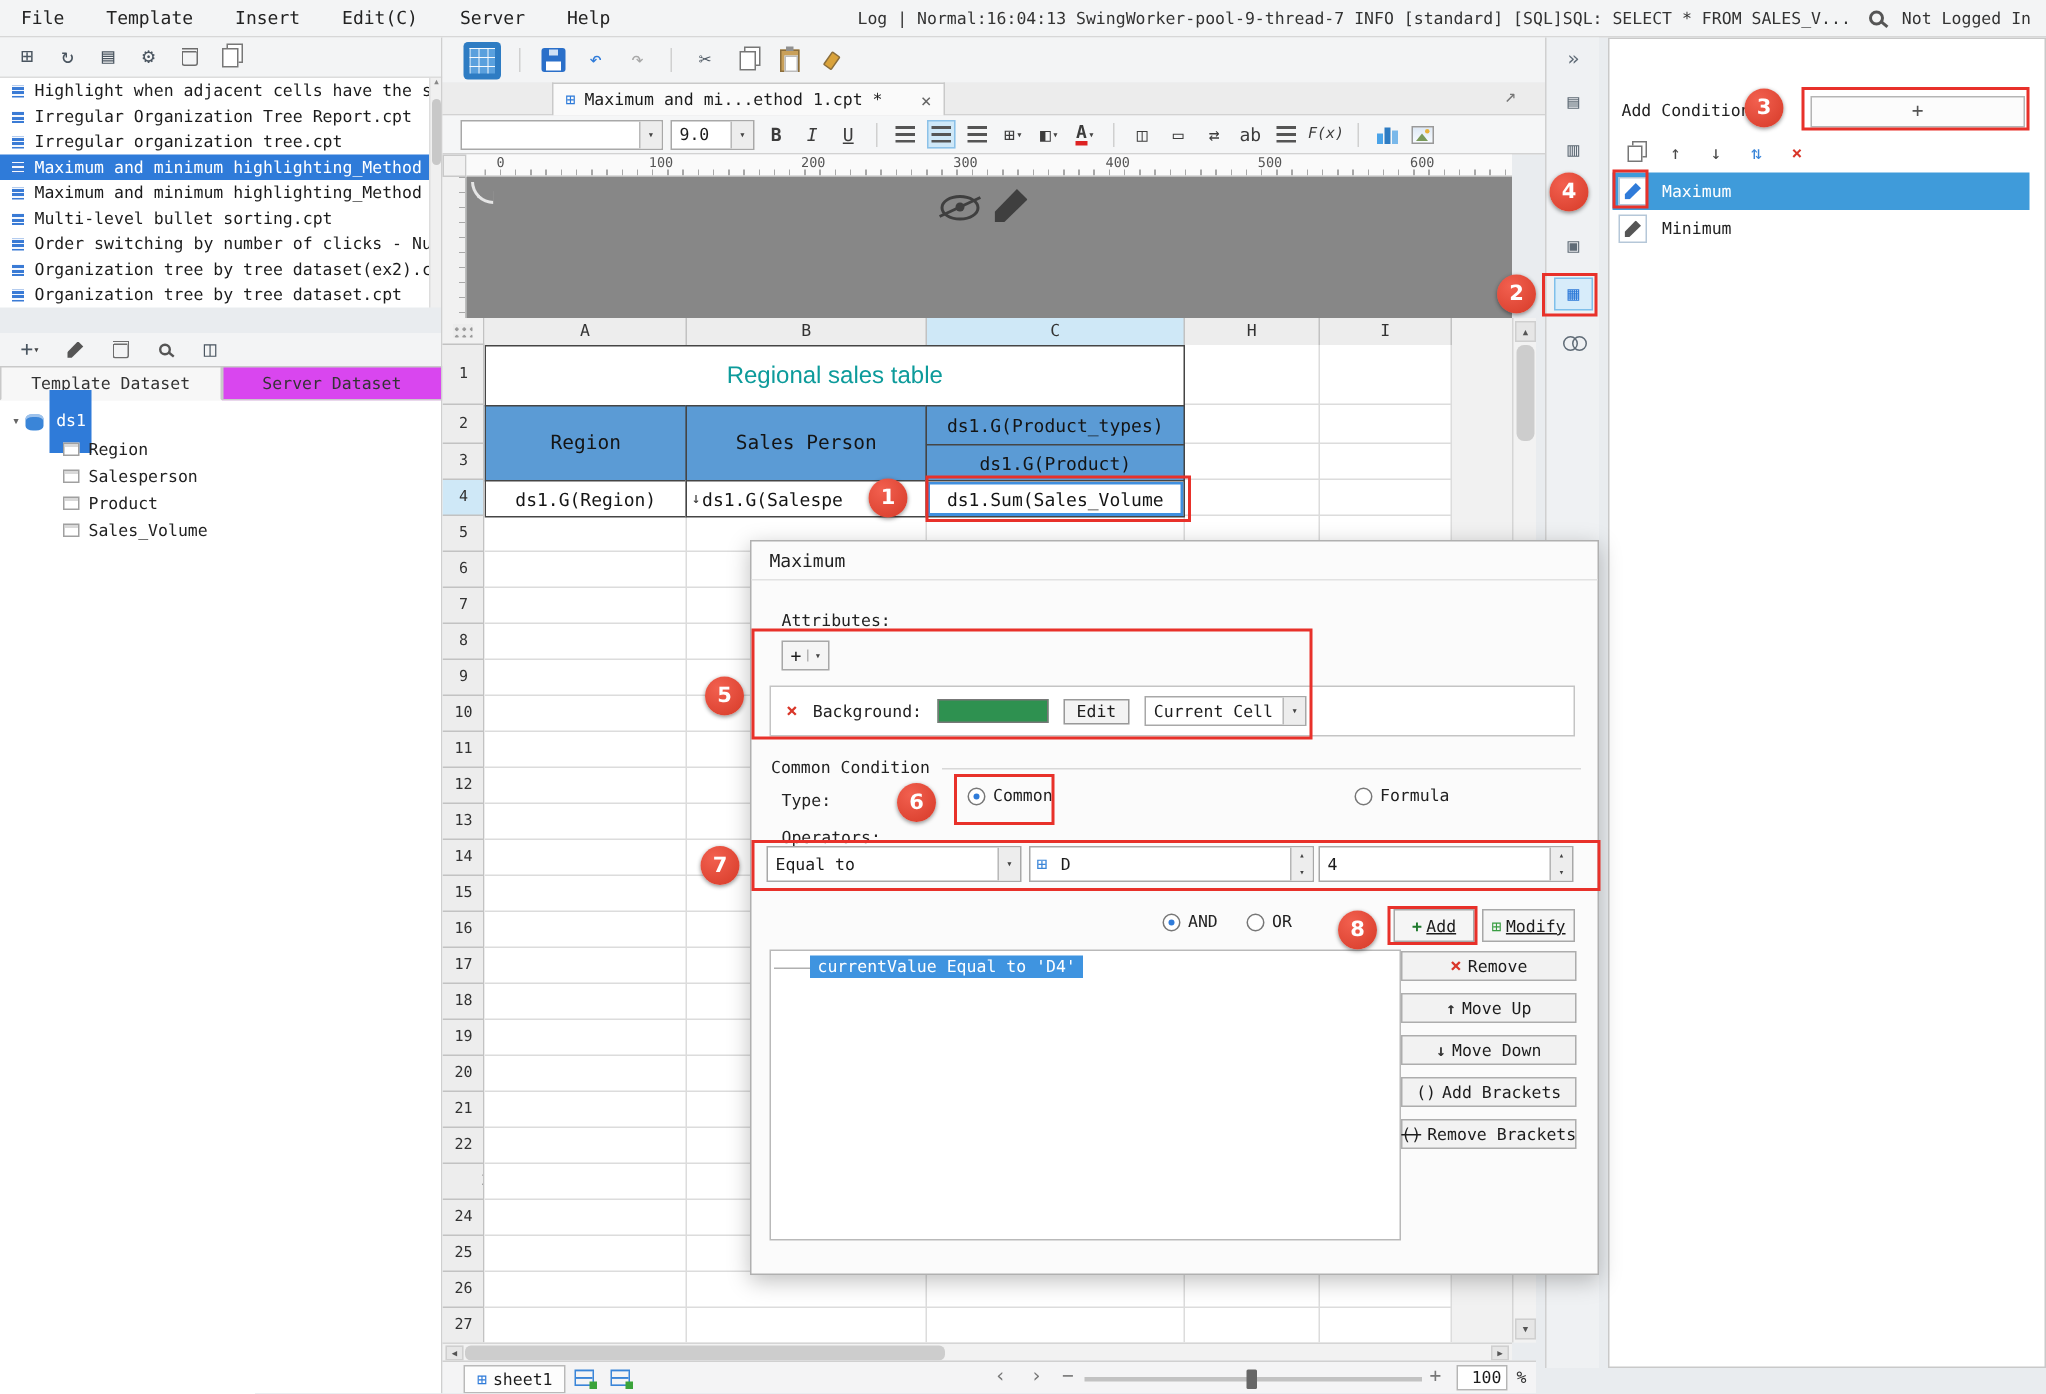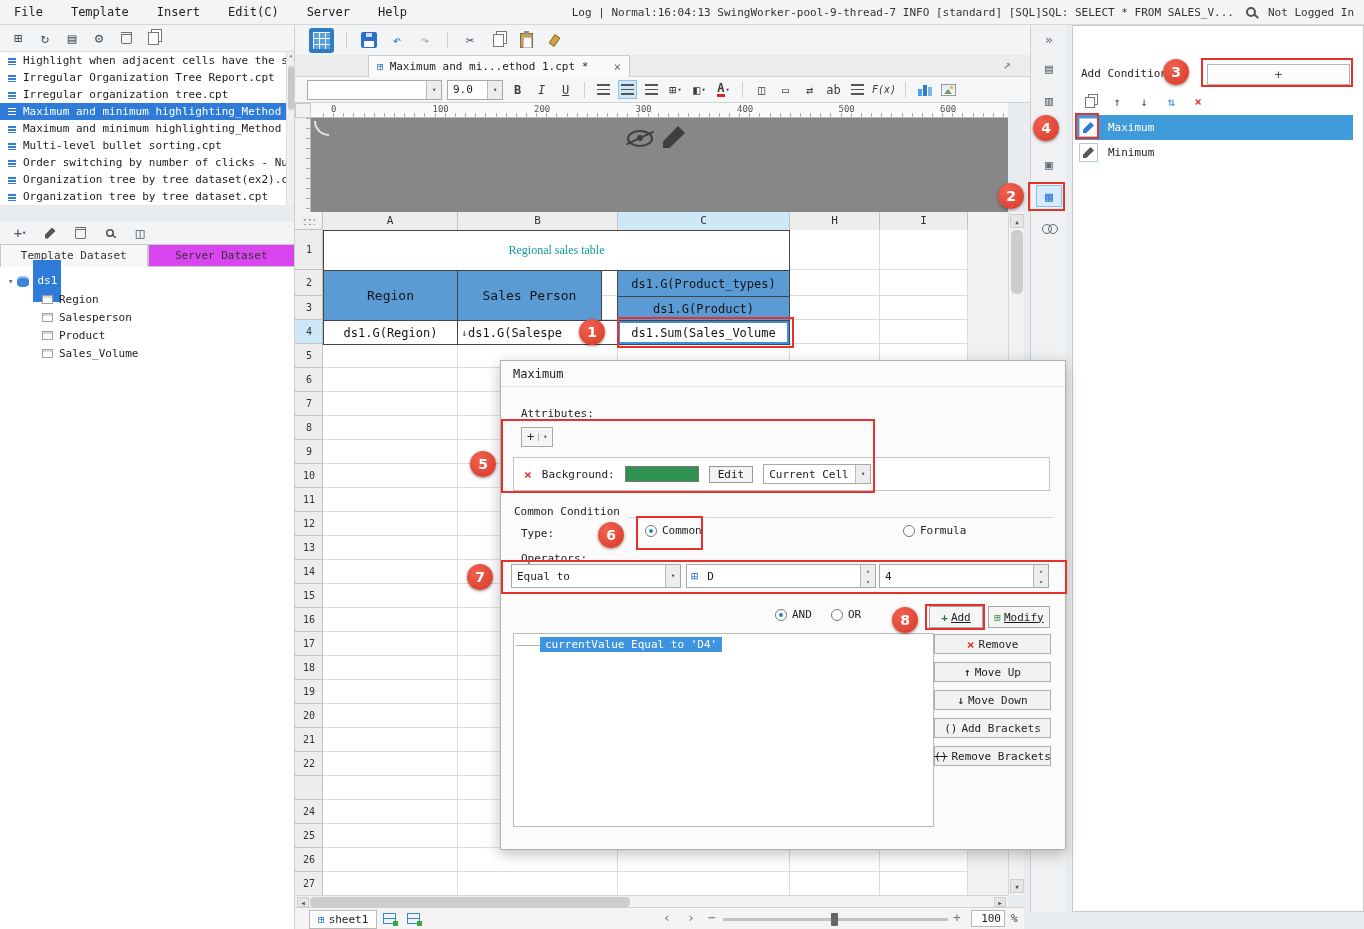--- a/index.html
+++ b/index.html
@@ -118,21 +118,21 @@
   .col-h{position:absolute;top:0;height:18px;line-height:17px;text-align:center;font-size:11px;background:#ededed;border-right:1px solid #c2c2c2;color:#333}
   .col-h.sel{background:#cfe8f7}
   .row-hdrs{position:absolute;left:0;top:18px;width:28px;height:665px;overflow:hidden;border-right:1px solid #c2c2c2}
   .row-h{position:absolute;left:0;width:28px;display:flex;align-items:center;justify-content:center;font-size:10px;background:#ededed;border-bottom:1px solid #c2c2c2;color:#333}
   .row-h.sel{background:#cfe8f7}
   .body{position:absolute;left:28px;top:18px;width:645px;height:665px;background:#fff;overflow:hidden}
   .glines{position:absolute;inset:0}
   .vline{position:absolute;top:0;bottom:0;width:1px;background:#dcdcdc}
   .hline{position:absolute;left:0;width:645px;height:1px;background:#dcdcdc}
   .tcell{position:absolute;border:1px solid #454545;display:flex;align-items:center;justify-content:center;background:#fff;font-size:12px;color:#141414;white-space:nowrap;overflow:hidden}
-  .tcell.title{font-family:Liberation Serif, serif;font-size:12px;color:#0d9b9b}
+  .tcell.title{font-family:Liberation Sans, sans-serif;font-size:16px;color:#0d9b9b}
   .tcell.hdr{background:#5b9bd5}
   .tcell.bigtxt{font-size:13px}
   .tcell.left{justify-content:flex-start;padding-left:3px}
   .tcell.selcell{box-shadow:inset 0 0 0 2px #3f8fdf}
   .expand-ico{font-size:10px;color:#333;margin-right:1px}
   .vscroll{position:absolute;left:713px;top:0;width:16px;height:683px;background:#f2f2f2;border-left:1px solid #d5d5d5}
   .sb-btn{position:absolute;width:14px;height:14px;display:flex;align-items:center;justify-content:center;font-size:6px;color:#555;background:#e6e6e6;border:1px solid #cfcfcf}
   .vscroll .sb-btn{left:1px;top:2px}
   .vscroll .sb-btn.bottom{top:auto;bottom:2px}
   .vthumb{position:absolute;left:2px;top:18px;width:12px;height:64px;background:#cdcdcd;border-radius:5px}
@@ -169,21 +169,21 @@
 
   
   .dialog{position:absolute;left:500px;top:360px;width:566px;height:490px;background:#fbfbfb;border:1px solid #b0b0b0;box-shadow:0 4px 14px rgba(0,0,0,.25);z-index:40;font-size:11px}
   .dlg-title{height:26px;line-height:26px;padding-left:12px;font-size:12px;color:#222;border-bottom:1px solid #e2e2e2}
   .add-attr{display:inline-flex;align-items:center;gap:4px;border:1px solid #a8a8a8;background:#f5f5f5;height:20px;padding:0 5px;font-size:12px}
   .aa-caret{font-size:7px;border-left:1px solid #b5b5b5;padding-left:4px;color:#444}
   .attr-row{border:1px solid #c4c4c4;background:#fff;display:flex;align-items:center;gap:10px;padding:0 10px}
   .xred{color:#d9372a;font-weight:bold;font-size:13px}
   .swatch{display:inline-block;width:74px;height:16px;background:#2e9150;border:1px solid #777}
   .btn{display:inline-block;border:1px solid #999;background:#f3f3f3;padding:1px 8px;font-size:11px}
-  .sect{display:flex;align-items:flex-end}
+  .sect{display:flex;align-items:center}
   .sect-line{flex:1;height:1px;background:#d8d8d8;margin-left:8px;margin-top:1px}
   .radio-row{display:flex;align-items:center;gap:5px}
   .radio{display:inline-block;width:12px;height:12px;border:1px solid #777;border-radius:50%;background:#fff;position:relative}
   .radio.on::after{content:'';position:absolute;inset:3px;background:#2f7bd9;border-radius:50%}
   .field{display:inline-flex;align-items:center;border:1px solid #a8a8a8;background:#fff}
   .cellref-ico{color:#3a85d8;font-size:12px;padding:0 4px}
   .fld-txt{flex:1;padding:0 5px;text-align:left}
   .spin{width:15px;align-self:stretch;border-left:1px solid #b5b5b5;background:#ededed;display:flex;flex-direction:column}
   .spin i{flex:1;font-style:normal;font-size:6px;color:#444;display:flex;align-items:center;justify-content:center}
   .btn2{display:inline-flex;align-items:center;justify-content:center;gap:3px;border:1px solid #a8a8a8;background:#f5f5f5;font-size:11px}
@@ -496,21 +496,21 @@
           <div class="hline" style="top: 521px;"></div>
           <div class="hline" style="top: 545px;"></div>
           <div class="hline" style="top: 569px;"></div>
           <div class="hline" style="top: 593px;"></div>
           <div class="hline" style="top: 617px;"></div>
           <div class="hline" style="top: 641px;"></div>
         </div>
       <div>
         <div class="tcell title" style="left:0;top:0;width:467px;height:41px">Regional sales table</div>
         <div class="tcell hdr bigtxt" style="left:0;top:40px;width:135px;height:51px">Region</div>
-        <div class="tcell hdr bigtxt" style="left:134px;top:40px;width:145px;height:51px">Sales Person</div>
+        <div class="tcell hdr bigtxt" style="left:134px;top:40px;width:161px;height:51px">Sales Person</div>
         <div class="tcell hdr" style="left:294px;top:40px;width:173px;height:27px">ds1.G(Product_types)</div>
         <div class="tcell hdr" style="left:294px;top:66px;width:173px;height:25px">ds1.G(Product)</div>
         <div class="tcell" style="left:0;top:90px;width:135px;height:25px">ds1.G(Region)</div>
         <div class="tcell left" style="left:134px;top:90px;width:161px;height:25px">
           <span class="expand-ico">↓</span>
           <span>ds1.G(Salespe</span>
         </div>
         <div class="tcell selcell" style="left:294px;top:90px;width:173px;height:25px">ds1.Sum(Sales_Volume</div>
       </div>
     </div>

